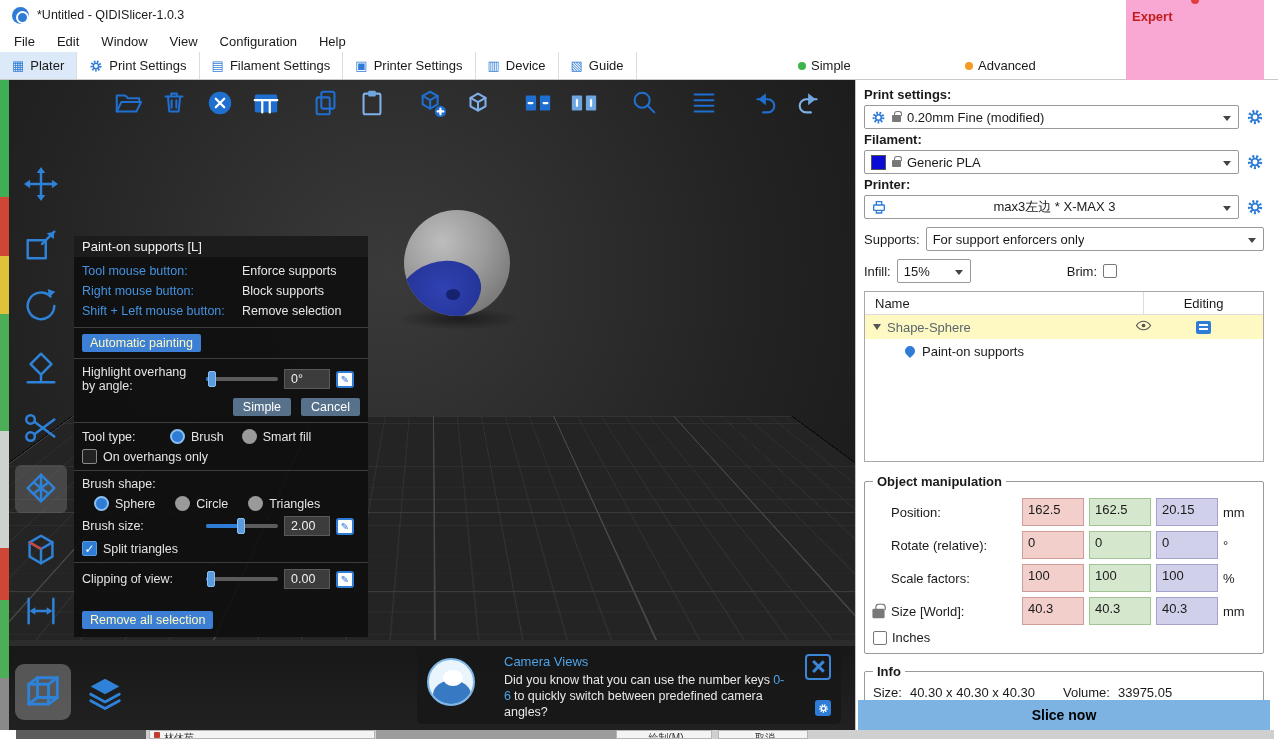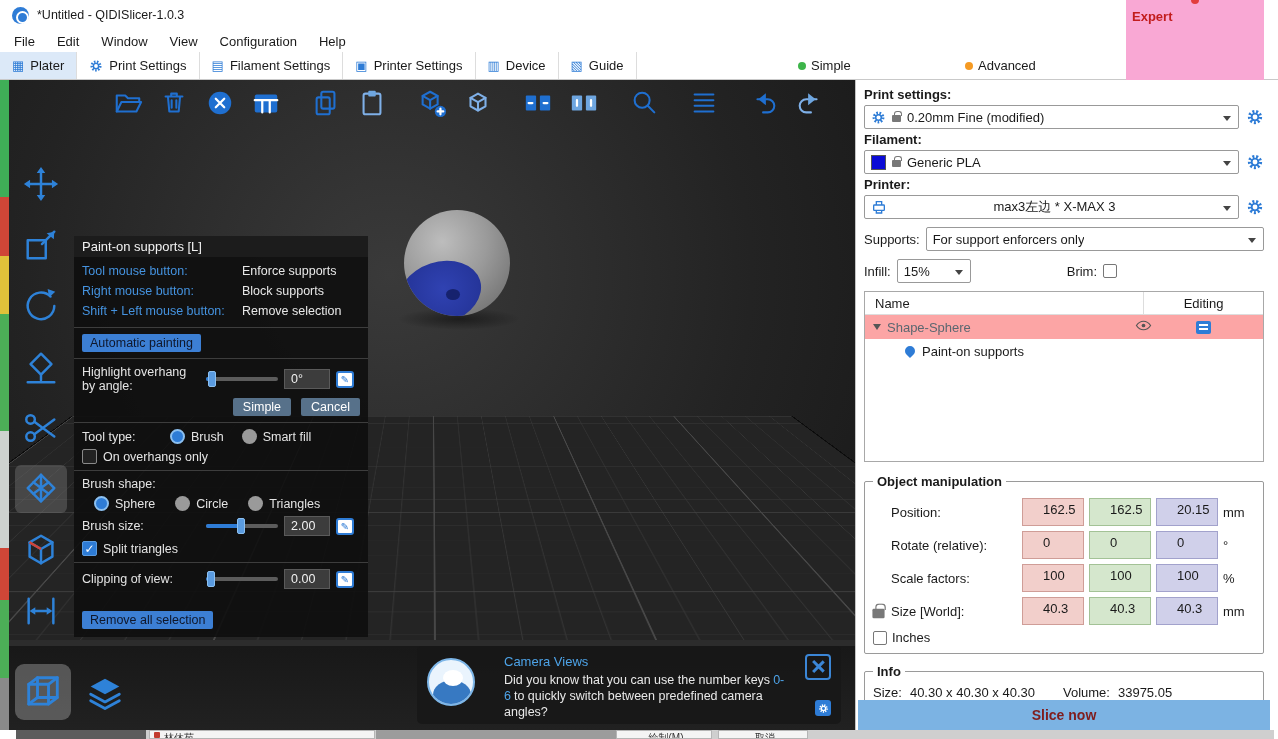--- a/index.html
+++ b/index.html
@@ -90,21 +90,21 @@
   .vtoggle.active { background:rgba(160,160,160,.45); }
 
   
   #paint-panel { position:absolute; left:65px; top:156px; width:294px; background:rgba(14,14,14,.9); color:#e4e4e4; z-index:30; }
   #paint-panel .hd { background:#1c1c1c; padding:3px 8px; font-size:13px; color:#f2f2f2; }
   #paint-panel .body { padding:4px 8px 8px; }
   .sc-row { display:flex; font-size:12.5px; line-height:20px; }
   .sc-key { width:160px; color:#4593e0; }
   .sc-act { color:#e8e8e8; }
   .pdiv { height:1px; background:#3d3d3d; margin:6px -8px; }
-  .pbtn-blue { display:inline-block; background:#3c7fd4; color:#0f172a; padding:2px 8px; font-size:12.5px; border-radius:2px; }
+  .pbtn-blue { display:inline-block; background:#3c7fd4; color:#fef9c3; padding:2px 8px; font-size:12.5px; border-radius:2px; }
   .pbtn-gray { display:inline-block; background:#57718a; color:#fff; padding:2px 10px; font-size:12.5px; border-radius:2px; }
   .prow { display:flex; align-items:center; margin:5px 0; gap:6px; }
   .plabel { font-size:12.5px; }
   .slider { width:96px; height:4px; background:#5c5c5c; border-radius:2px; position:relative; }
   .slider .fill { position:absolute; left:0; top:0; height:4px; background:#2e7cd6; border-radius:2px; }
   .slider .handle { position:absolute; top:-6px; width:8px; height:16px; background:#5a9be0; border:1px solid #8cc0f0; border-radius:2px; }
   .valbox { width:46px; height:20px; background:#3c3c3c; border:1px solid #5a5a5a; color:#f0f0f0; font-size:12.5px; display:flex; align-items:center; padding-left:6px; }
   .edit-ic { width:18px; height:17px; background:#fff; border:2px solid #2e7cd6; border-radius:3px; color:#2e7cd6; font-size:10px; display:flex; align-items:center; justify-content:center; }
   .radio { width:15px; height:15px; border-radius:50%; background:#9a9a9a; }
   .radio.sel { background:#2e7cd6; border:2px solid #8cc0f0; }
@@ -139,50 +139,50 @@
   .lock::before { content:''; position:absolute; left:1.5px; top:-4px; width:6px; height:4px; border:1.5px solid #787878; border-bottom:none; border-radius:3px 3px 0 0; }
   .small-row { display:flex; align-items:center; margin-top:8px; gap:6px; }
   .chk { width:14px; height:14px; border:1px solid #777; background:#fff; border-radius:2px; }
 
   
   #object-list { border:1px solid #a8a8a8; margin-top:8px; height:171px; font-size:13px; }
   .ol-head { display:flex; height:23px; align-items:center; border-bottom:1px solid #ddd; }
   .ol-head .cn { flex:1; padding-left:10px; }
   .ol-head .ce { width:120px; text-align:center; border-left:1px solid #ddd; height:100%; display:flex; align-items:center; justify-content:center; }
   .ol-row { display:flex; align-items:center; height:24px; }
-  .ol-row.selected { background:#fca5a5; }
+  .ol-row.selected { background:#fef9c3; }
   .chev-down { width:0; height:0; border:4.5px solid transparent; border-top:6px solid #555; margin:4px 6px 0 8px; }
   .ol-name { flex:1; color:#5b6770; }
   .eye { margin-right:44px; }
   .edit-col-ic { width:15px; height:13px; background:#2e7cd6; border-radius:2px; margin-right:52px; position:relative; }
   .edit-col-ic::before { content:''; position:absolute; left:3px; top:3px; right:3px; height:2px; background:#fff; box-shadow:0 4px 0 #fff; }
   .ol-child { display:flex; align-items:center; height:24px; padding-left:40px; gap:7px; }
   .drop { width:10px; height:10px; background:#2e7cd6; border-radius:50% 50% 50% 0; transform:rotate(-45deg); }
 
   
   fieldset { border:1px solid #9a9a9a; border-radius:2px; padding:4px 8px 8px; margin-top:12px; position:relative; }
   legend { font-weight:bold; padding:0 4px; font-size:13px; }
   .mrow { display:flex; align-items:center; gap:5px; margin-top:5px; }
   .mlock { width:13px; flex:0 0 13px; }
   .mlabel { width:126px; flex:0 0 126px; }
   .mcombo { width:144px; flex:0 0 144px; height:22px; }
   .mhead { width:62px; flex:0 0 62px; text-align:center; font-weight:bold; display:flex; align-items:center; justify-content:center; gap:4px; }
   .axbox { width:9px; height:9px; border:1.5px solid #666; display:inline-block; }
-  .val { width:62px; flex:0 0 62px; height:28px; line-height:21px; padding-left:20px; font-size:13px; }
+  .val { width:62px; flex:0 0 62px; height:28px; line-height:21px; padding-left:5px; font-size:13px; }
   .vx { background:#f2cfcb; border:1px solid #cf9d97; }
   .vy { background:#d5e7cd; border:1px solid #a3c296; }
   .vz { background:#d0d0ea; border:1px solid #a2a2cc; }
   .munit { width:26px; }
   .biglock { position:absolute; left:9px; top:118px; transform:scale(1.35); }
 
   
   #info-box { margin-top:10px; padding-bottom:6px; }
   .info-row { display:flex; align-items:center; gap:8px; margin-top:2px; }
   .info-val { margin-right:20px; }
-  #slice-btn { position:absolute; left:2px; right:8px; bottom:0; height:30px; background:#7cb3e3; color:#7f1d1d;
+  #slice-btn { position:absolute; left:2px; right:8px; bottom:0; height:30px; background:#7cb3e3; color:#000000;
     font-weight:bold; font-size:14px; display:flex; align-items:center; justify-content:center; }
 
   .gear-svg { display:block; }
 </style>
 </head>
 <body>
 
 <div id="titlebar">
   <div class="app-icon"></div>
   <div id="title-text">*Untitled - QIDISlicer-1.0.3</div>

